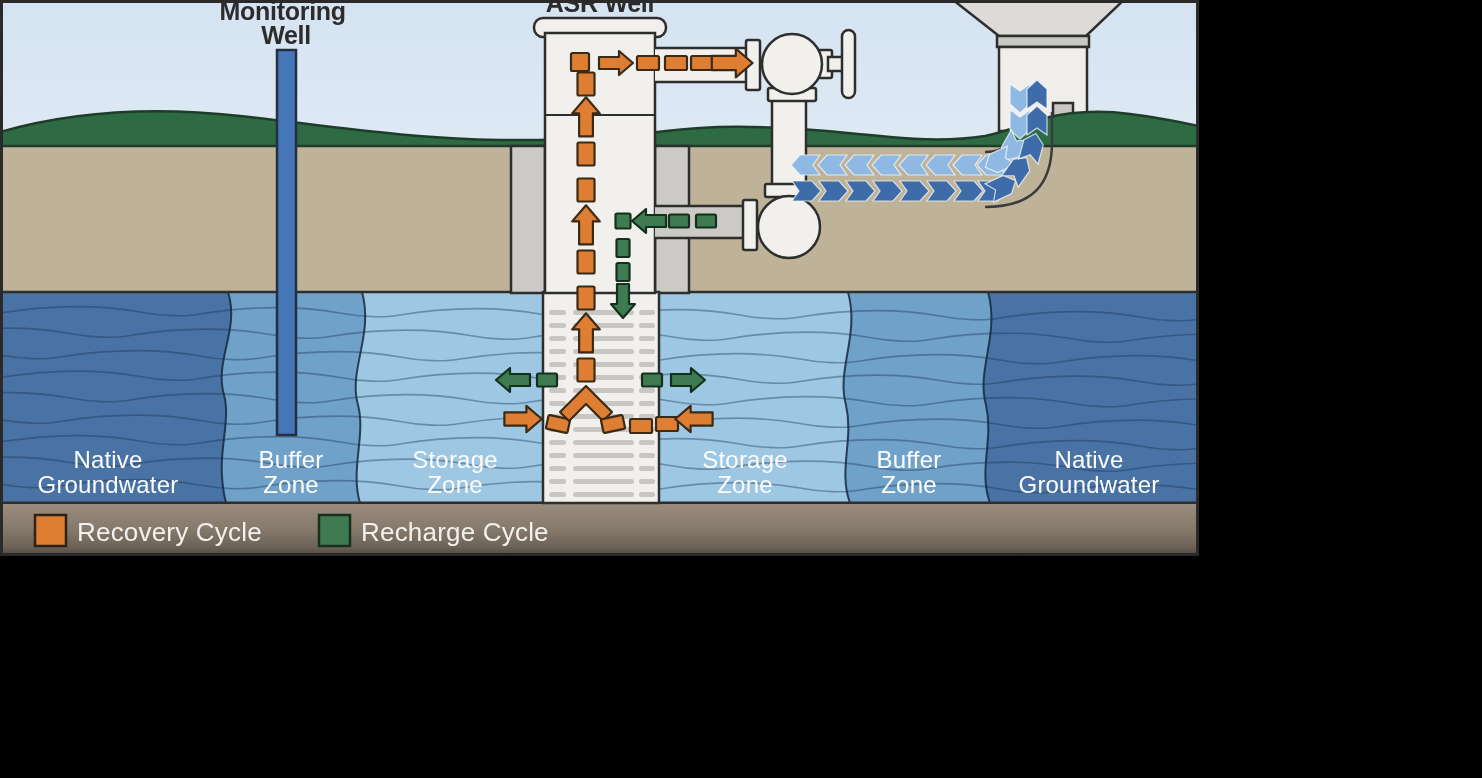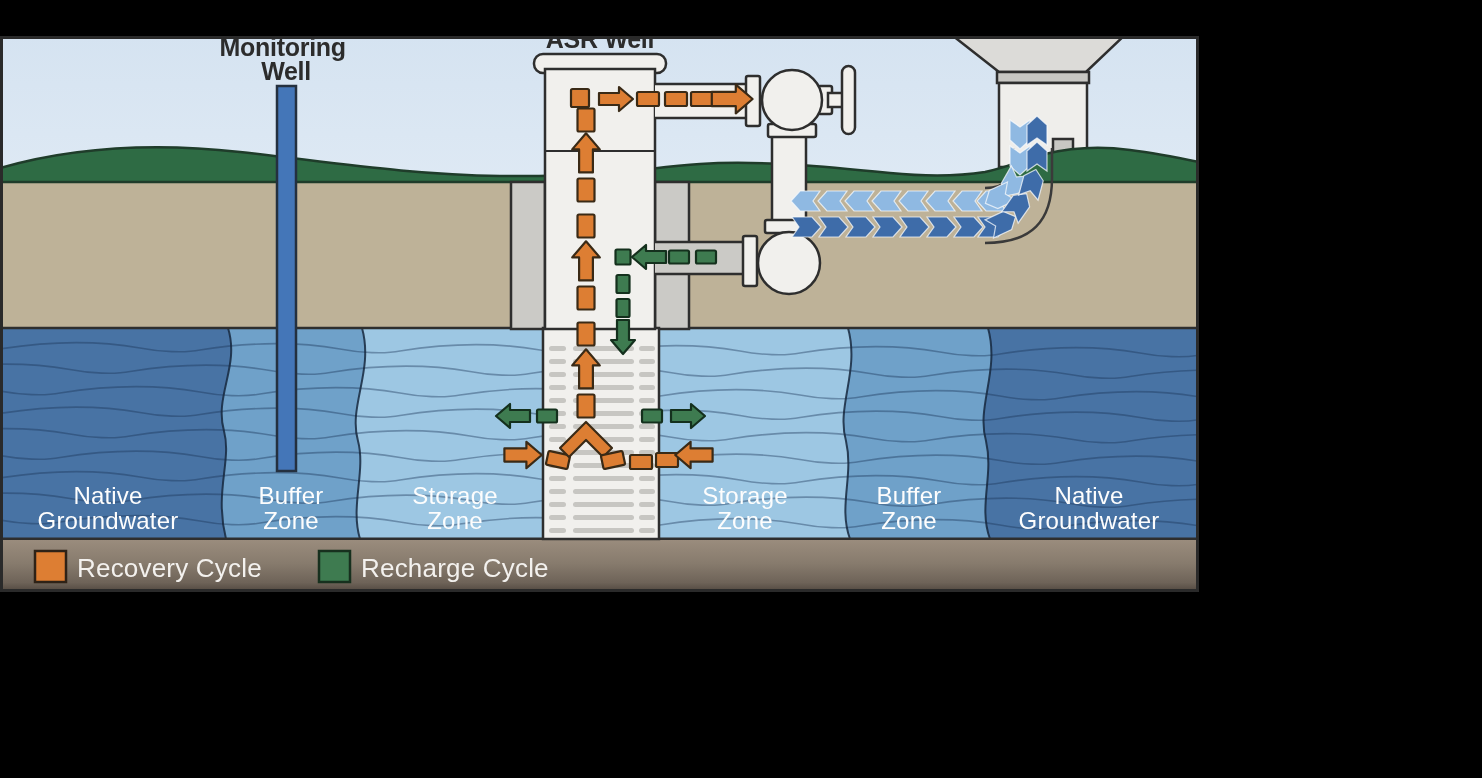--- a/index.html
+++ b/index.html
@@ -1,17 +1,17 @@
 <!DOCTYPE html>
 <html><head>
 <meta charset="utf-8">
 <style>
   html,body{margin:0;padding:0;background:#000;}
   body{width:1482px;height:778px;position:relative;font-family:"Liberation Sans",sans-serif;}
-  #diagram{position:absolute;left:0;top:0;width:1199px;height:556px;overflow:hidden;background:#000;margin-top:36px;}
+  #diagram{position:absolute;left:0;top:0;width:1199px;height:556px;overflow:hidden;background:#000;}
   svg text{font-family:"Liberation Sans",sans-serif;}
   .zone-label{fill:#fdfdfd;font-size:24px;letter-spacing:.2px;}
   .title-label{fill:#2c2c2c;font-size:25px;font-weight:bold;letter-spacing:-.3px;}
   .legend-label{fill:#f3f1ee;font-size:26px;letter-spacing:.2px;}
   .outline{stroke:#2e2e2e;stroke-width:2.5;}
 </style>
 </head>
 <body>
 
 <div id="diagram">

